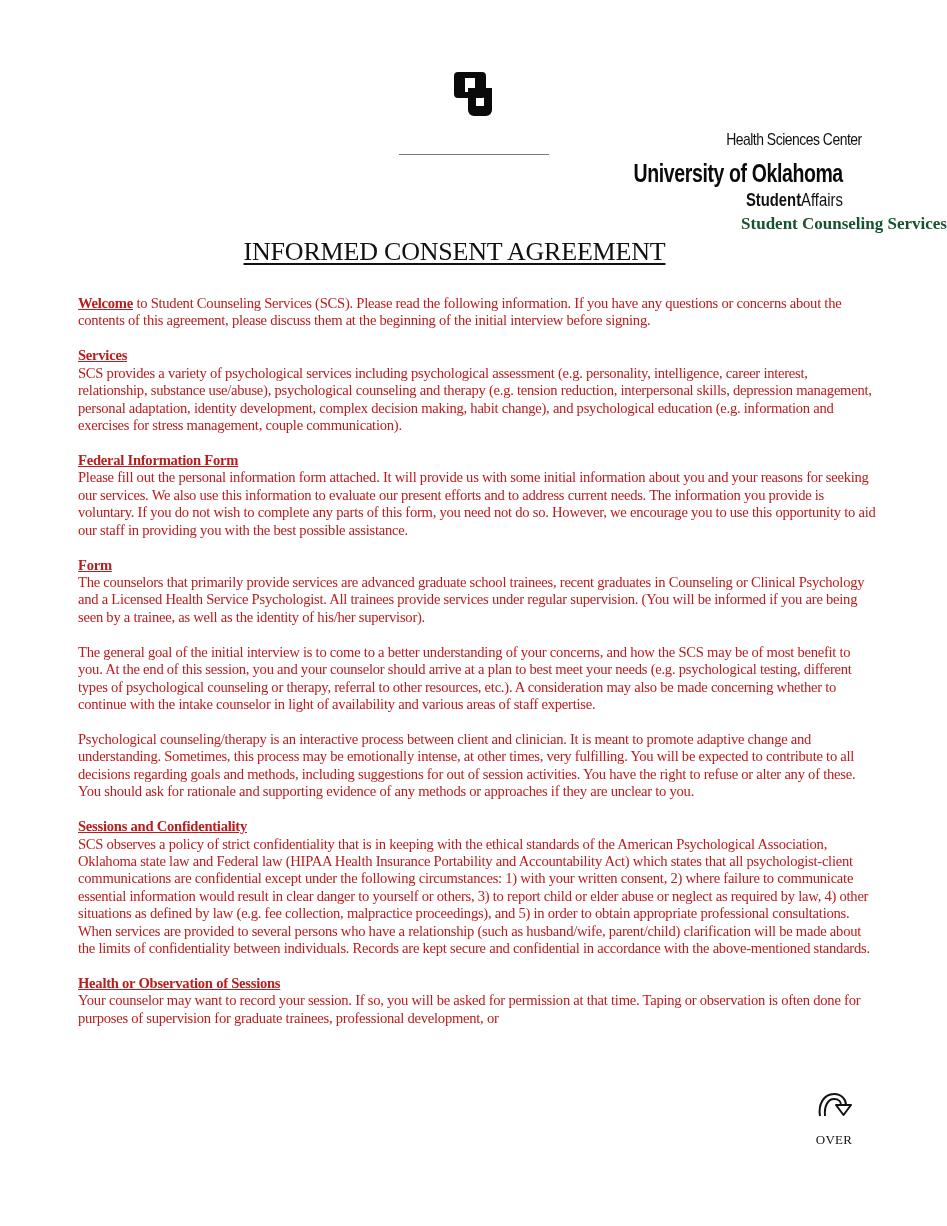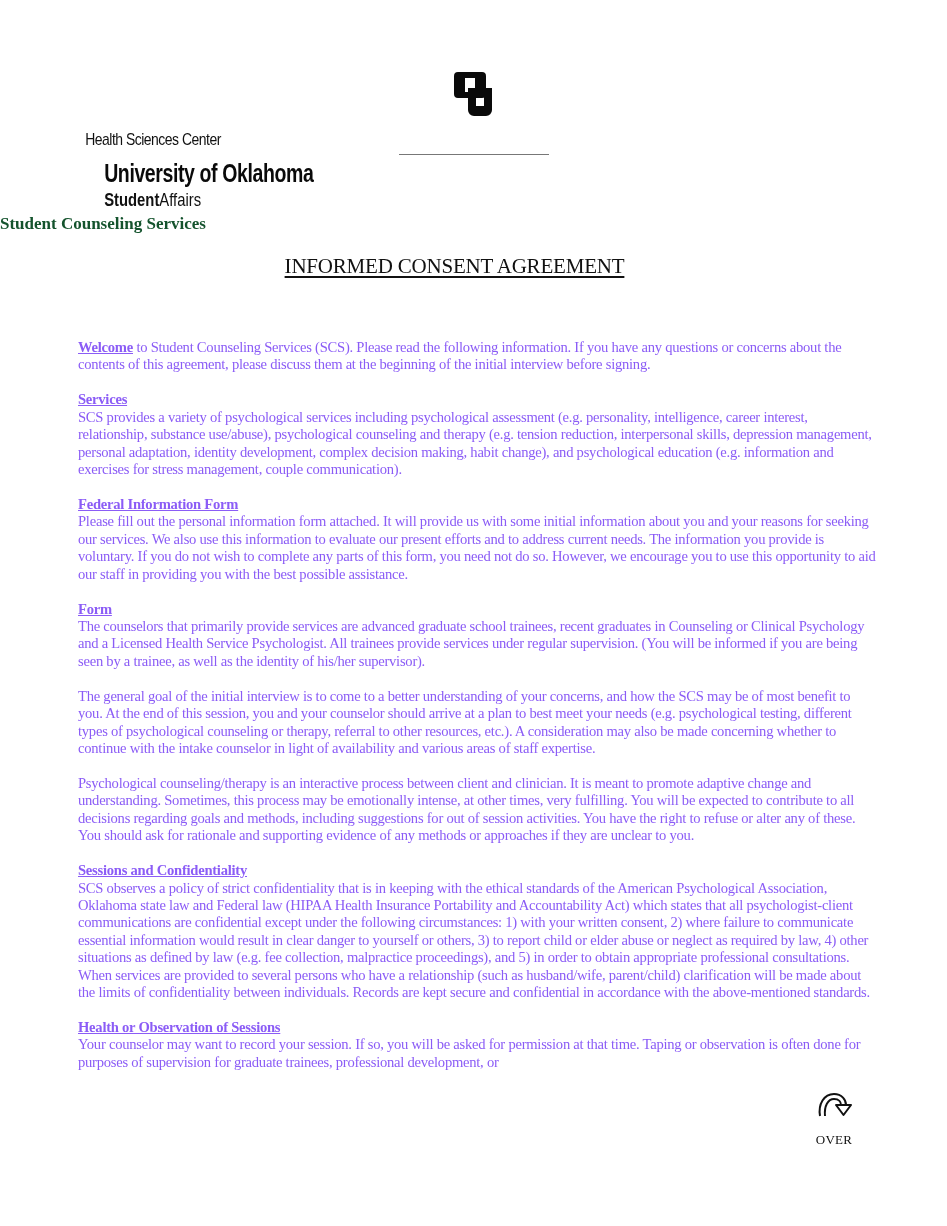--- a/index.html
+++ b/index.html
@@ -13,21 +13,21 @@
       position: relative;
       overflow: hidden;
       font-family: "Liberation Serif", serif;
       color: #1a1a1a;
     }
     .header {
       position: absolute;
       left: 0;
       top: 68px;
       width: 947px;
-      text-align: left;
+      text-align: right;
     }
     .logo {
       display: block;
       margin: 0 auto;
       width: 40px;
       height: 52px;
     }
     .hsc {
       font-family: "Liberation Sans", sans-serif;
       font-size: 17px;
@@ -65,41 +65,40 @@
     .scs {
       font-family: "Liberation Serif", serif;
       font-weight: bold;
       font-size: 17px;
       line-height: 22px;
       margin-top: 2px;
       color: #14532d;
     }
     .doc-title {
       position: absolute;
-      top: 254px;
+      top: 240px;
       left: 0;
       width: 909px;
       text-align: center;
-      font-size: 21px;
+      font-size: 26px;
       line-height: 24px;
       text-decoration: underline;
       text-underline-offset: 3px;
       letter-spacing: -0.2px;
       color: #111;
     }
     .content {
       position: absolute;
       left: 78px;
       top: 295px;
       width: 800px;
       font-size: 14.6px;
       line-height: 17.4px;
       letter-spacing: -0.25px;
-      color: #8b5cf6;
-      margin-top: 44px;
+      color: #b91c1c;
     }
     .section { margin: 0 0 17.6px 0; }
     .sec-head {
       font-weight: bold;
       text-decoration: underline;
       display: block;
     }
     .inline-head {
       font-weight: bold;
       text-decoration: underline;

